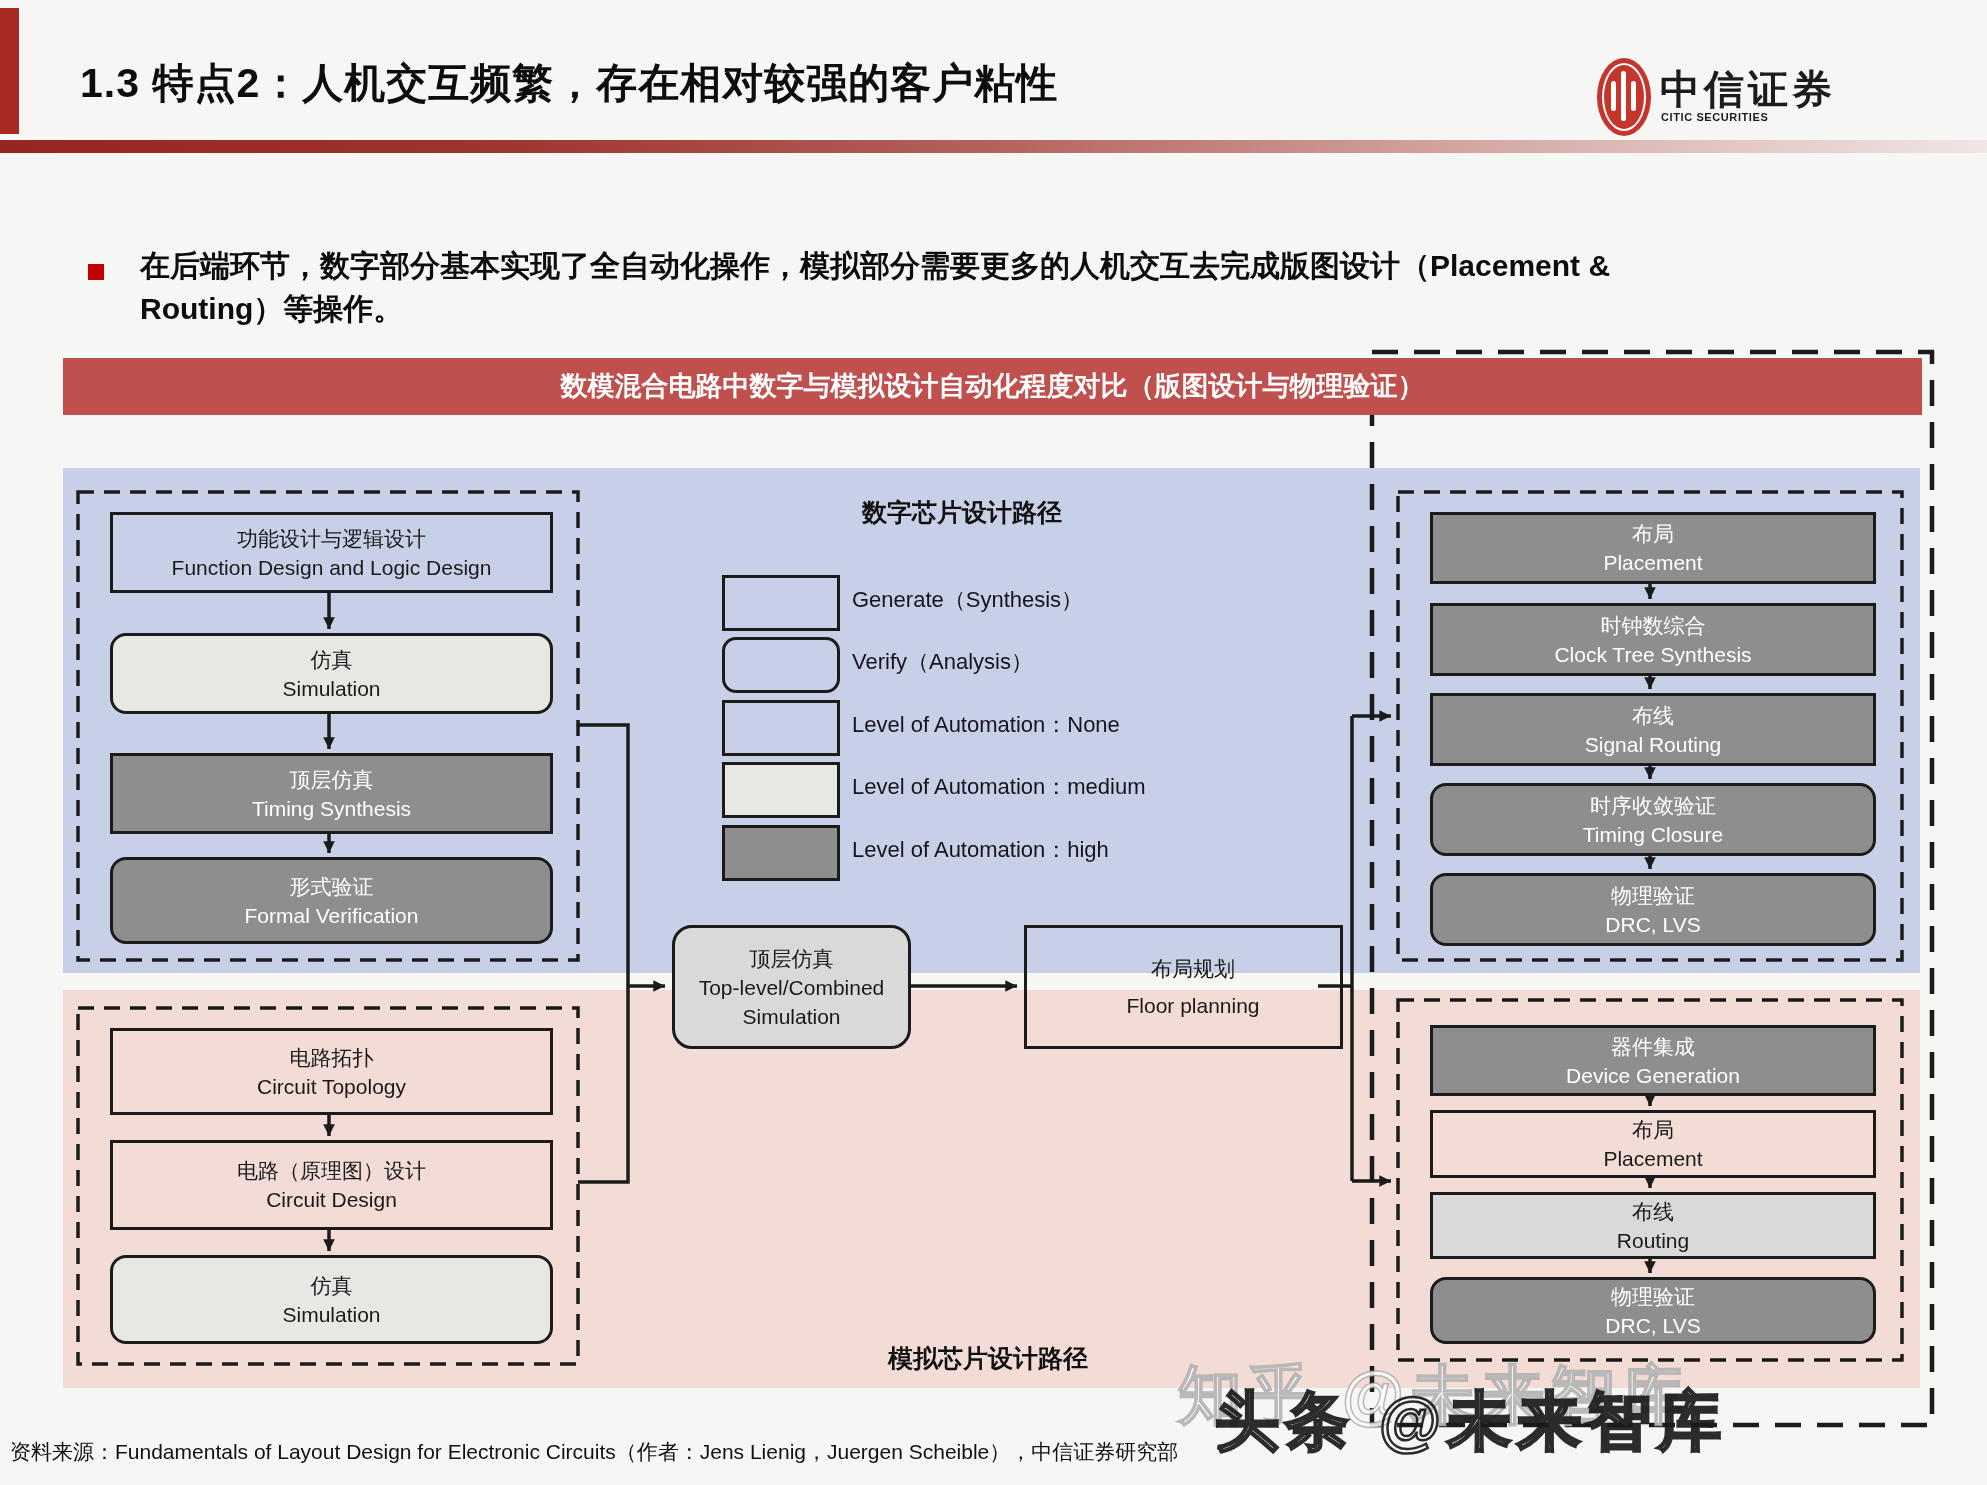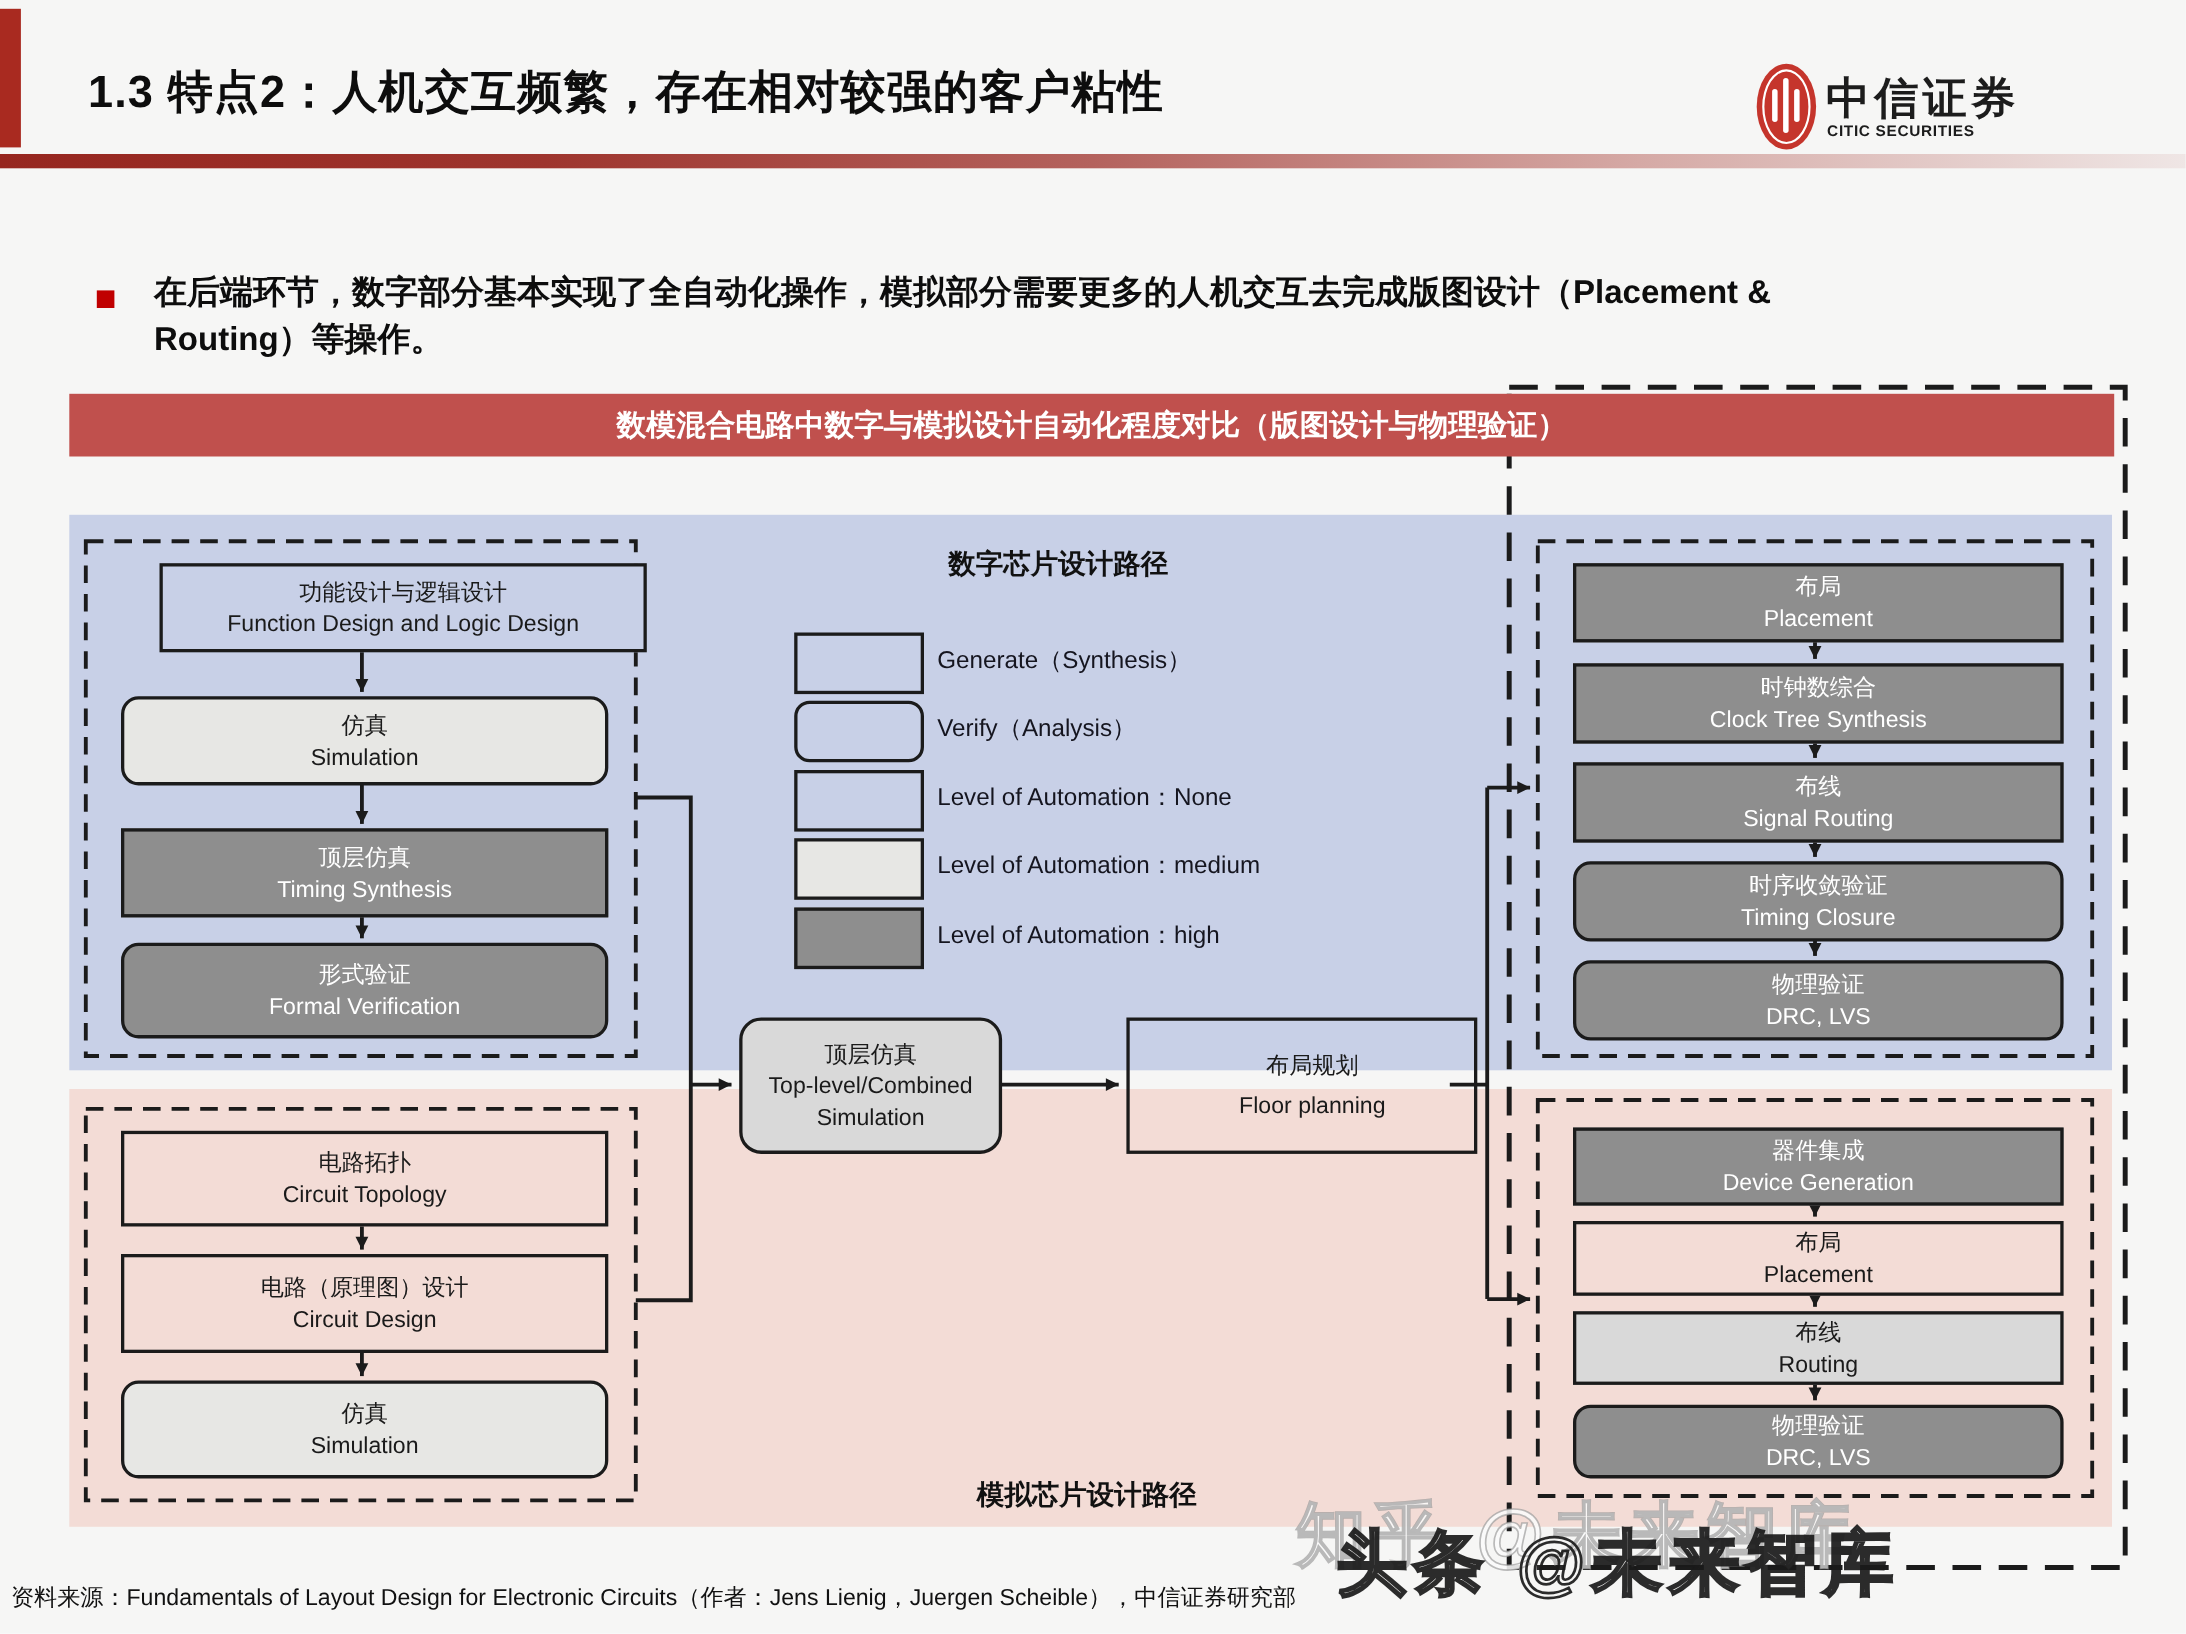--- a/index.html
+++ b/index.html
@@ -14,21 +14,21 @@
 
   
   .logo-oval{position:absolute;left:1597px;top:58px;width:54px;height:78px;border-radius:50%;
              background:#c5352c;display:flex;align-items:center;justify-content:center;}
   .logo-ring{width:40px;height:64px;border:2px solid #fff;border-radius:50%;position:relative;}
   .logo-ring span{position:absolute;background:#fff;width:5px;border-radius:3px;}
   .logo-ring .c{left:17px;top:6px;height:50px;}
   .logo-ring .l{left:7px;top:16px;height:30px;}
   .logo-ring .r{left:27px;top:16px;height:30px;}
   .logo-zh{position:absolute;left:1660px;top:62px;font-size:40px;font-weight:700;color:#1c1c1c;letter-spacing:4px;}
-  .logo-en{position:absolute;left:1661px;top:111px;font-size:14px;font-weight:700;color:#1c1c1c;letter-spacing:0.6px;}
+  .logo-en{position:absolute;left:1661px;top:111px;font-size:11px;font-weight:700;color:#1c1c1c;letter-spacing:0.6px;}
 
   
   .bullet-sq{position:absolute;left:88px;top:264px;width:16px;height:16px;background:#c00000;}
   .bullet-text{position:absolute;left:140px;top:244px;width:1700px;font-size:30px;font-weight:700;
                line-height:43px;color:#0d0d0d;}
 
   
   .banner{position:absolute;left:63px;top:358px;width:1859px;height:57px;background:#c0504d;
           color:#ffffff;font-size:27px;font-weight:700;text-align:center;line-height:57px;z-index:3;}
 
@@ -129,21 +129,21 @@
     <line x1="1650" y1="850" x2="1650" y2="869" stroke="#1b1b1b" stroke-width="3.5" marker-end="url(#arr)"></line>
 
     <line x1="1650" y1="1090" x2="1650" y2="1106" stroke="#1b1b1b" stroke-width="3.5" marker-end="url(#arr)"></line>
     <line x1="1650" y1="1172" x2="1650" y2="1188" stroke="#1b1b1b" stroke-width="3.5" marker-end="url(#arr)"></line>
     <line x1="1650" y1="1253" x2="1650" y2="1273" stroke="#1b1b1b" stroke-width="3.5" marker-end="url(#arr)"></line>
   </svg>
 
   <div class="path-label" style="left:802px;top:496px;">数字芯片设计路径</div>
   <div class="path-label" style="left:828px;top:1342px;">模拟芯片设计路径</div>
 
-  <div class="fbox bluef" style="left:110px;top:512px;width:437px;height:75px;margin-left:35px;">
+  <div class="fbox bluef" style="left:110px;top:512px;width:437px;height:75px;">
     <div class="zh">功能设计与逻辑设计</div>
     <div class="en">Function Design and Logic Design</div>
   </div>
   <div class="fbox light rd" style="left:110px;top:633px;width:437px;height:75px;">
     <div class="zh">仿真</div>
     <div class="en">Simulation</div>
   </div>
   <div class="fbox dark" style="left:110px;top:753px;width:437px;height:75px;">
     <div class="zh">顶层仿真</div>
     <div class="en">Timing Synthesis</div>

